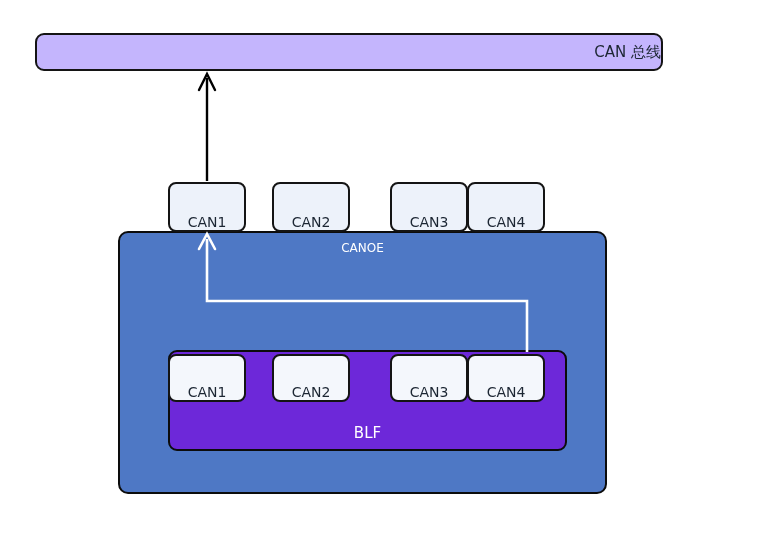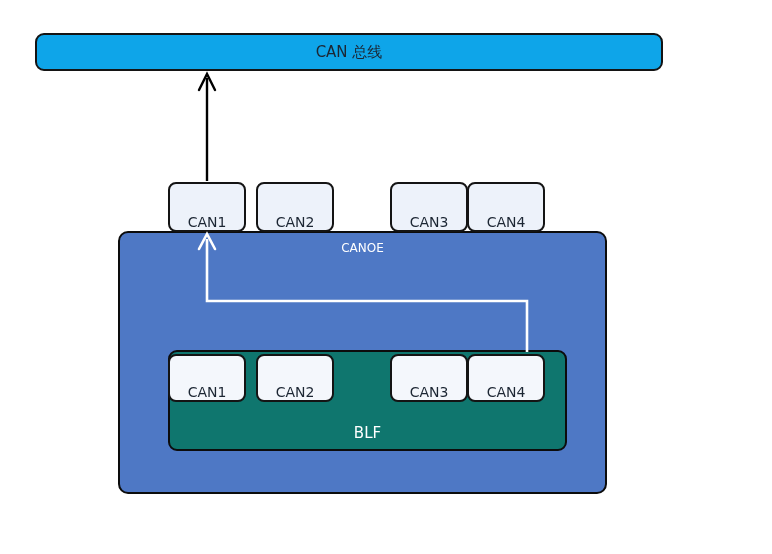--- a/index.html
+++ b/index.html
@@ -4,54 +4,54 @@
 <style>
   html, body { margin:0; padding:0; }
   body {
     width:772px; height:554px; background:#ffffff; position:relative;
     font-family:"DejaVu Sans","Liberation Sans",sans-serif; overflow:hidden;
   }
   .canvas { position:absolute; left:0; top:0; width:772px; height:554px; }
 
   .bus {
     position:absolute; left:35px; top:33px; width:628px; height:38px;
-    background:#0ea5e9; border:2.5px solid #141414; border-radius:9px;
-    box-sizing:border-box; display:flex; align-items:center; justify-content:center;
+    background:#c4b5fd; border:2.5px solid #141414; border-radius:9px;
+    box-sizing:border-box; display:flex; align-items:center; justify-content:flex-end;
     font-size:15px; color:#1c2633;
   }
 
   .canoe {
     position:absolute; left:118px; top:231px; width:489px; height:263px;
     background:#4E78C5; border:2.5px solid #0c0c0c; border-radius:10px;
     box-sizing:border-box;
   }
   .canoe-label {
     position:absolute; top:8px; left:0; width:100%; text-align:center;
     color:#ffffff; font-size:12px;
   }
 
   .blf {
     position:absolute; left:168px; top:350px; width:399px; height:101px;
-    background:#0f766e; border:2.5px solid #0c0c0c; border-radius:9px;
+    background:#6d28d9; border:2.5px solid #0c0c0c; border-radius:9px;
     box-sizing:border-box;
   }
   .blf-label {
     position:absolute; bottom:7px; left:0; width:100%; text-align:center;
     color:#ffffff; font-size:15px;
   }
 
   .node {
     position:absolute; width:78px; height:50px;
     background:#EDF2FA; border:2.5px solid #141414; border-radius:8px;
     box-sizing:border-box; display:flex; align-items:flex-end; justify-content:center;
     font-size:14px; color:#1c2633;
   }
   .port { top:182px; }
   .chan { top:354px; height:48px; background:#F4F7FC; }
-  .x1 { left:168px; } .x2 { left:256px; } .x3 { left:390px; } .x4 { left:467px; }
+  .x1 { left:168px; } .x2 { left:272px; } .x3 { left:390px; } .x4 { left:467px; }
 
   .overlay {
     position:absolute; left:0; top:0; width:772px; height:554px;
     pointer-events:none;
   }
 
   .watermark {
     position:absolute; top:507px; right:16px;
     font-size:22px; color:#DADADA; letter-spacing:1px; white-space:nowrap;
     text-shadow:1px 1px 0 #ffffff;

